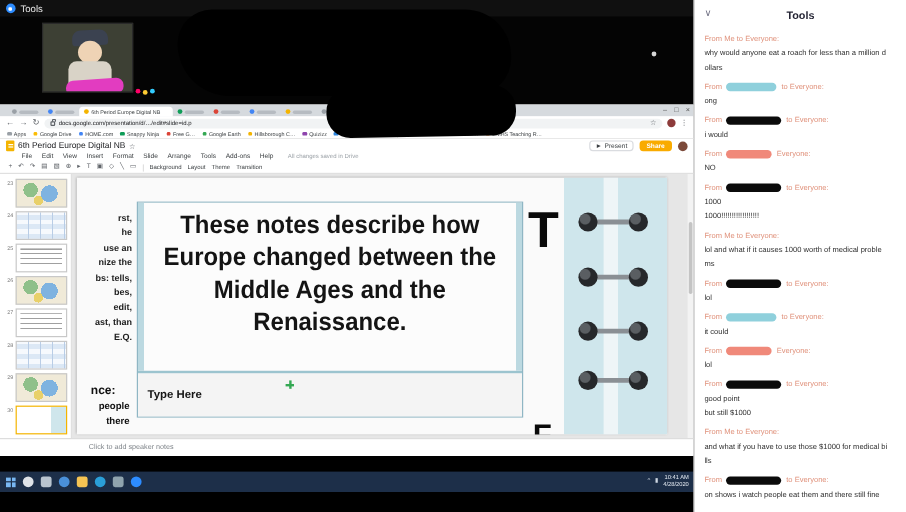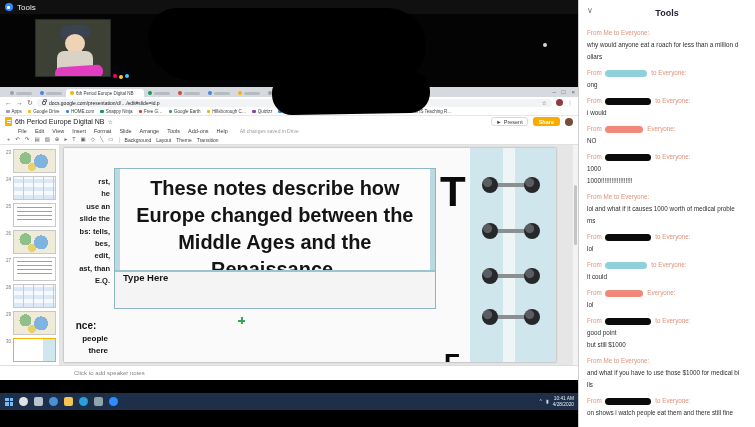--- a/index.html
+++ b/index.html
@@ -80,24 +80,24 @@
   .k-teal{background:linear-gradient(90deg,#fff 0 70%,#cfe6ec 70% 100%);}
   .canvas{flex:1;background:#e6e6e6;position:relative;overflow:hidden;}
   .v-scroll{position:absolute;right:0;top:0;bottom:0;width:5px;background:#f3f3f3;}
   .v-thumb{position:absolute;right:1px;top:40px;width:3px;height:60px;background:#c4c4c4;border-radius:2px;}
 
   
   .slide{position:absolute;left:4px;top:3px;width:492px;height:214px;background:#fafafa;box-shadow:0 0 2px rgba(0,0,0,.35);overflow:hidden;}
   .frag-left{position:absolute;left:0;top:28px;width:46px;text-align:right;font-size:7.5px;font-weight:bold;color:#1c1c1c;line-height:12.4px;}
   .frag-bottom{position:absolute;left:0;top:172px;width:44px;text-align:right;color:#111;font-weight:bold;line-height:12.5px;font-size:8px;}
   .frag-bottom div:first-child{font-size:10px;text-align:center;}
-  .note-table{position:absolute;left:50px;top:20px;width:322px;height:141px;border:1px solid #8fb6c4;}
+  .note-table{position:absolute;left:50px;top:20px;width:322px;height:180px;border:1px solid #8fb6c4;}
   .note-title-cell{position:absolute;left:0;right:0;top:0;bottom:38px;background:#fcfcfc;border-left:5px solid #bcd9e1;border-right:5px solid #bcd9e1;display:flex;justify-content:center;}
   .note-title-text{margin-top:5px;font-size:21px;line-height:27px;font-weight:bold;color:#141414;text-align:center;transform:scaleX(.95);}
-  .note-type-cell{position:absolute;left:0;right:0;bottom:0;height:38px;border-top:2px solid #9cc4cf;background:#f4f4f4;display:flex;align-items:flex-start;}
+  .note-type-cell{position:absolute;left:0;right:0;bottom:0;height:38px;border-top:2px solid #9cc4cf;background:#f4f4f4;display:flex;align-items:center;}
   .type-here{font-size:9.5px;font-weight:bold;color:#151515;padding-left:8px;}
   .green-cross{position:absolute;left:123px;top:148px;width:7px;height:7px;}
   .green-cross::before{content:"";position:absolute;left:3px;top:0;width:1.5px;height:7px;background:#34a853;}
   .green-cross::after{content:"";position:absolute;left:0;top:3px;width:7px;height:1.5px;background:#34a853;}
   .letter-t{position:absolute;left:376px;top:20px;font-size:42px;font-weight:bold;color:#0a0a0a;}
   .letter-f{position:absolute;left:380px;top:200px;font-size:26px;font-weight:bold;color:#0a0a0a;}
   .ring-strip{position:absolute;left:406px;top:0;width:86px;height:100%;background:#cfe6ec;}
   .paper-band{position:absolute;left:33px;top:0;width:12px;height:100%;background:#eef5f7;}
   .ring{position:absolute;left:10px;width:66px;height:16px;}
   .rod{position:absolute;left:8px;right:8px;top:6px;height:4px;background:#8a8f94;border-radius:2px;}
@@ -345,21 +345,21 @@
             <span class="thumb-num">30</span>
             <span class="thumb-box k-teal active"></span>
           </div>
         </div>
       <div class="canvas">
         <div class="slide">
           <div class="frag-left">
               <div>rst,</div>
               <div>he</div>
               <div>use an</div>
-              <div>slide the</div>
+              <div>nize the</div>
               <div>bs:  tells,</div>
               <div>bes,</div>
               <div>edit,</div>
               <div>ast, than</div>
               <div>E.Q.</div>
             </div>
           <div class="frag-bottom">
               <div>nce:</div>
               <div>people</div>
               <div>there</div>

